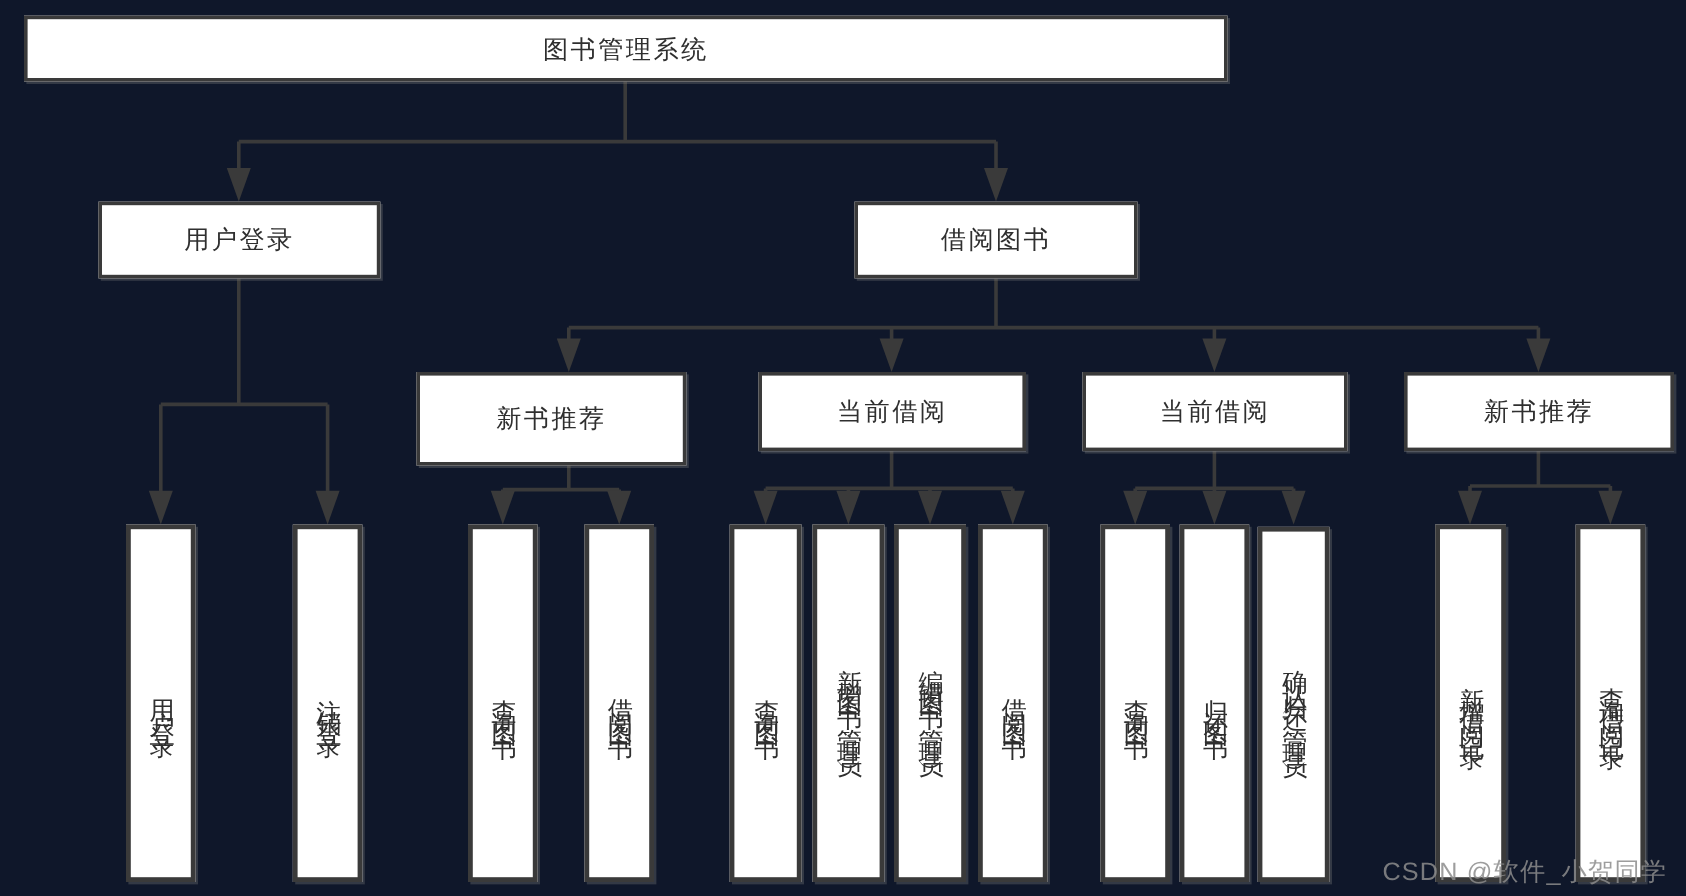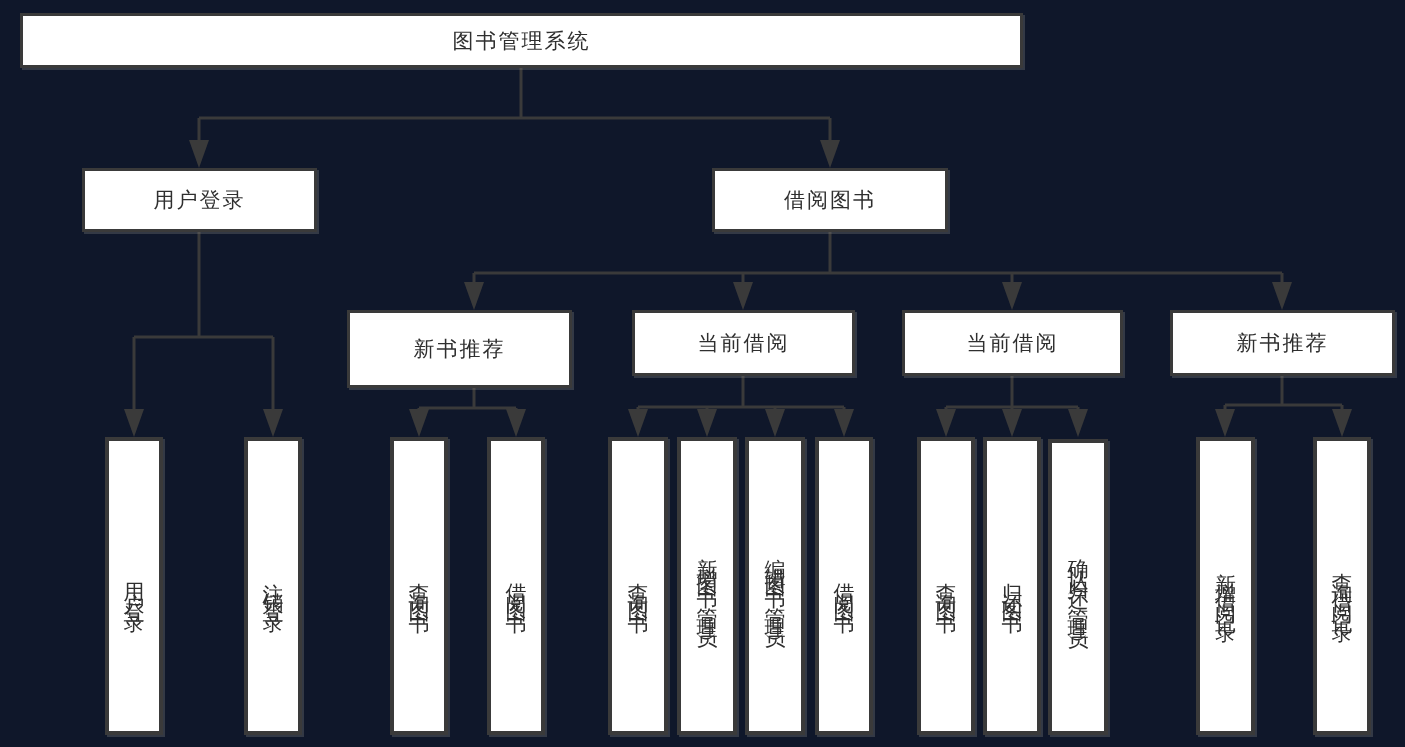--- a/index.html
+++ b/index.html
@@ -110,14 +110,15 @@
   <div class="node vnode" style="left:745px; top:437px; width:60px; height:298px">编辑图书（管理员）</div>
   <div class="node vnode" style="left:815px; top:437px; width:58px; height:298px">借阅图书</div>
 
   <div class="node vnode" style="left:917px; top:437px; width:58px; height:298px">查询图书</div>
   <div class="node vnode" style="left:983px; top:437px; width:58px; height:298px">归还图书</div>
   <div class="node vnode" style="left:1048px; top:439px; width:60px; height:296px">确认归还（管理员）</div>
 
   <div class="node vnode" style="left:1196px; top:437px; width:59px; height:298px">新增借阅记录</div>
   <div class="node vnode" style="left:1313px; top:437px; width:58px; height:298px">查询借阅记录</div>
 
+  <div class="watermark">CSDN @软件_小贺同学</div>
 
 </div>
 
 </body></html>

